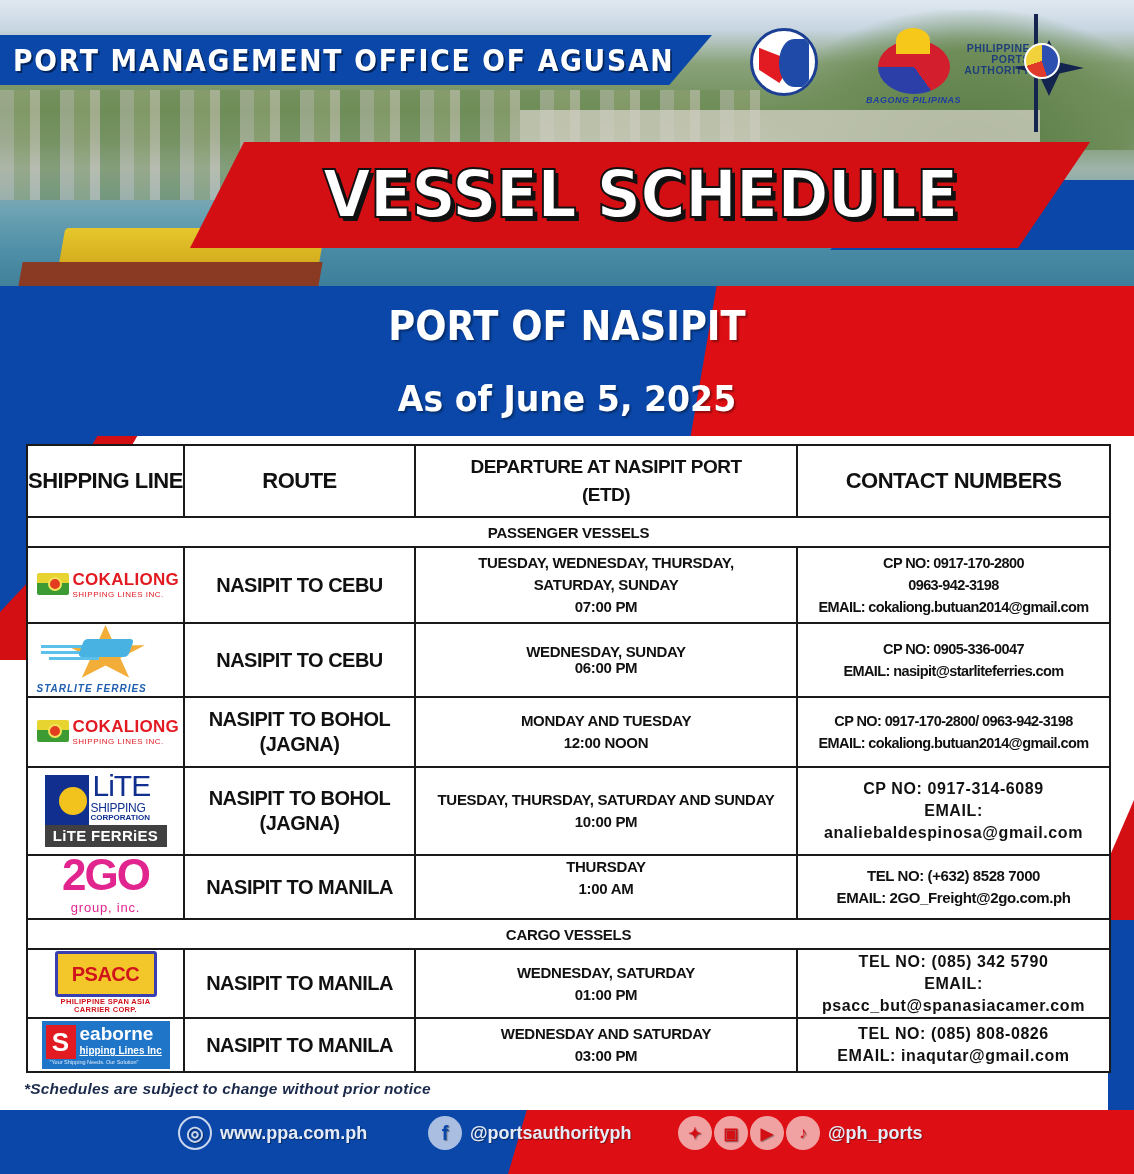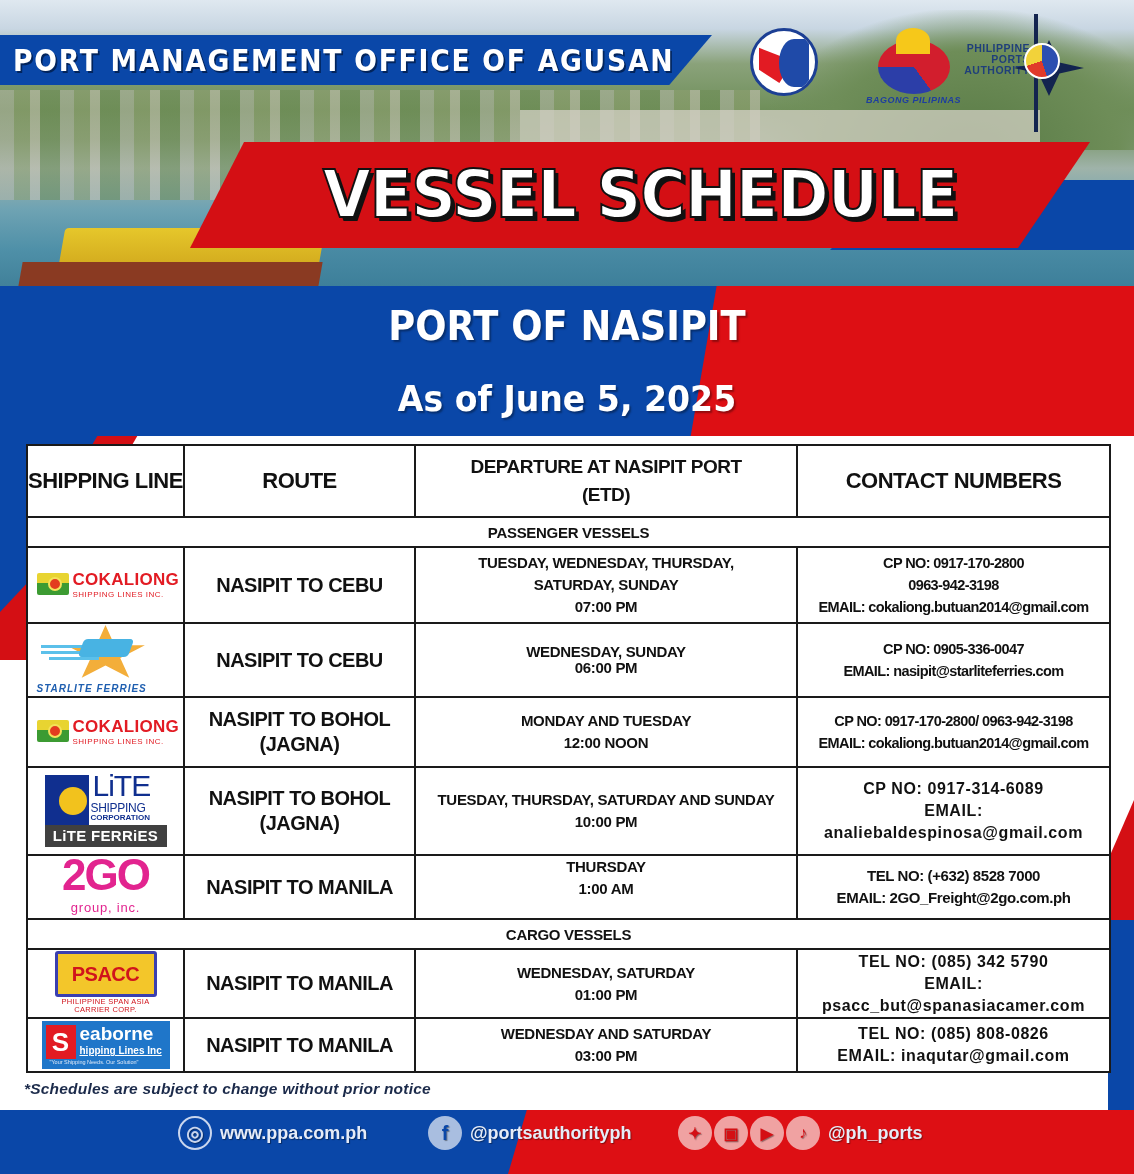--- a/index.html
+++ b/index.html
@@ -101,21 +101,21 @@
   .logo-lite .corp { position: absolute; left: 60px; top: 40px; font-size: 8px; font-weight: bold; color: #102f8f; }
   .logo-lite .ferries { position: absolute; left: 14px; top: 52px; width: 122px; height: 22px; background: #404040; color: #fff; font-size: 15px; font-weight: bold; line-height: 22px; text-align: center; letter-spacing: .3px; }
 
   .logo-2go { height: 62px; }
   .logo-2go .name { position: absolute; left: 0; top: -6px; width: 150px; text-align: center; font-size: 44px; font-weight: bold; color: #e2248f; letter-spacing: -2px; }
   .logo-2go .sub { position: absolute; left: 0; top: 44px; width: 150px; text-align: center; font-size: 13px; color: #e2248f; letter-spacing: .8px; }
 
   .logo-psacc { height: 66px; }
   .logo-psacc .box { position: absolute; left: 24px; top: 0; width: 102px; height: 46px; background: #f3c62a; border: 3px solid #3a3fb0; border-radius: 3px;
     font-size: 20px; font-weight: bold; color: #d0141c; text-align: center; line-height: 40px; letter-spacing: -.5px; }
-  .logo-psacc .sub { position: absolute; left: 0; top: 47px; width: 150px; text-align: center; font-size: 7.5px; line-height: 8px; font-weight: normal; color: #d0141c; letter-spacing: .3px; }
+  .logo-psacc .sub { position: absolute; left: 0; top: 47px; width: 150px; text-align: center; font-size: 7.5px; line-height: 8px; font-weight: bold; color: #d0141c; letter-spacing: .3px; }
 
   .logo-seab { height: 48px; width: 128px; background: #1f76c9; }
   .logo-seab .s { position: absolute; left: 4px; top: 4px; width: 30px; height: 34px; background: #e21b23; color: #fff; font-size: 26px; font-weight: bold; text-align: center; line-height: 34px; }
   .logo-seab .name { position: absolute; left: 38px; top: 2px; font-size: 19px; font-weight: bold; color: #ffffff; }
   .logo-seab .sub { position: absolute; left: 38px; top: 24px; font-size: 10px; font-weight: bold; color: #ffffff; text-decoration: underline; white-space: nowrap; }
   .logo-seab .tag { position: absolute; left: 8px; top: 38px; font-size: 5.5px; color: #dfe9f8; white-space: nowrap; }
 
   .note { position: absolute; left: 24px; top: 1080px; font-size: 15.5px; font-weight: bold; font-style: italic; color: #1b2a4a; letter-spacing: .2px; }
 
   

